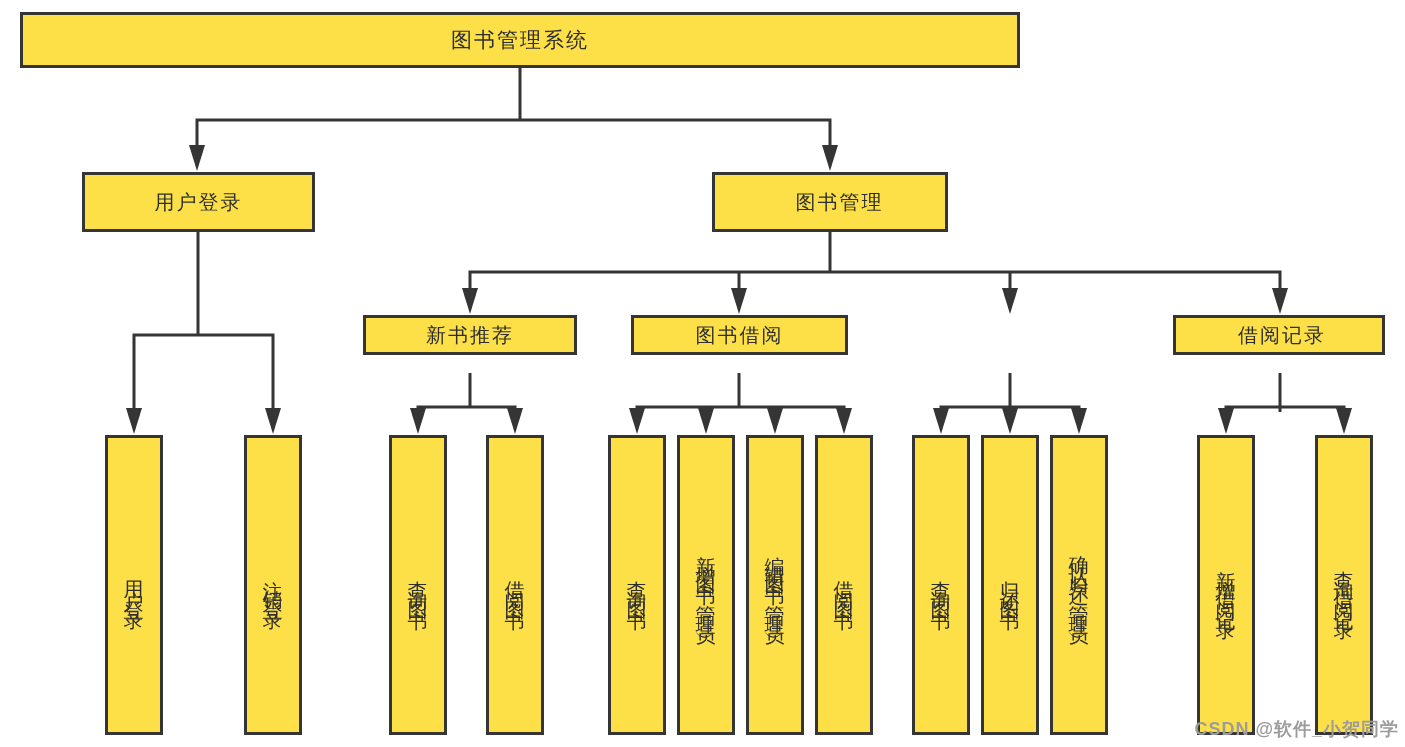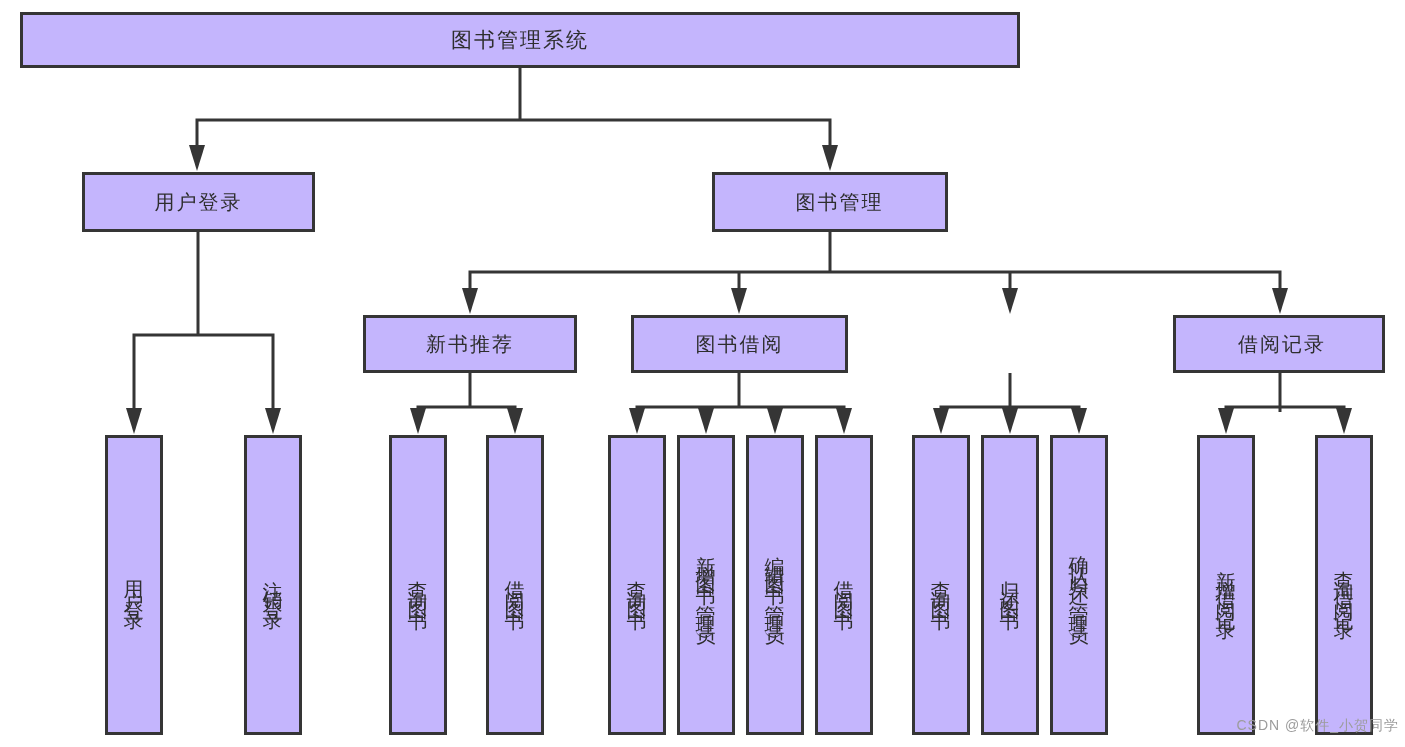--- a/index.html
+++ b/index.html
@@ -15,45 +15,46 @@
     font-family:"Liberation Sans","DejaVu Sans",sans-serif;
     color:var(--text);
   }
   .wires{position:absolute;left:0;top:0;pointer-events:none;}
   .wires path{stroke:var(--line);stroke-width:3;fill:none;}
   .wires polygon{fill:var(--line);stroke:none;}
   .box{
     position:absolute;
     box-sizing:border-box;
     border:3px solid var(--line);
-    background:#c4b5fd;
+    background:#fde047;
     display:flex;align-items:center;justify-content:center;
     font-size:20px;
     letter-spacing:2px;
     white-space:nowrap;
     font-family:Liberation Serif, serif;
   }
   .root{left:20px;top:12px;width:1000px;height:56px;font-size:21px;}
   .h2{top:172px;height:60px;}
-  .h3{top:315px;height:58px;}
+  .h3{top:315px;height:40px;}
   .leaf{top:435px;width:58px;height:300px;}
   .vtext{
     writing-mode:vertical-rl;
     text-orientation:mixed;
     font-size:20px;
     letter-spacing:10px;
     line-height:1;
   }
   .watermark{
     position:absolute;
     right:6px;top:717px;
-    font-size:14px;
+    font-size:18px;
     letter-spacing:1px;
     color:#9c9c9c;
     white-space:nowrap;
+    font-weight:bold;
   }
 </style>
 </head>
 <body>
 
 <div class="stage">
 
   <svg class="wires" width="1405" height="747" viewBox="0 0 1405 747">
 
     <path d="M520 68 V120"></path>

